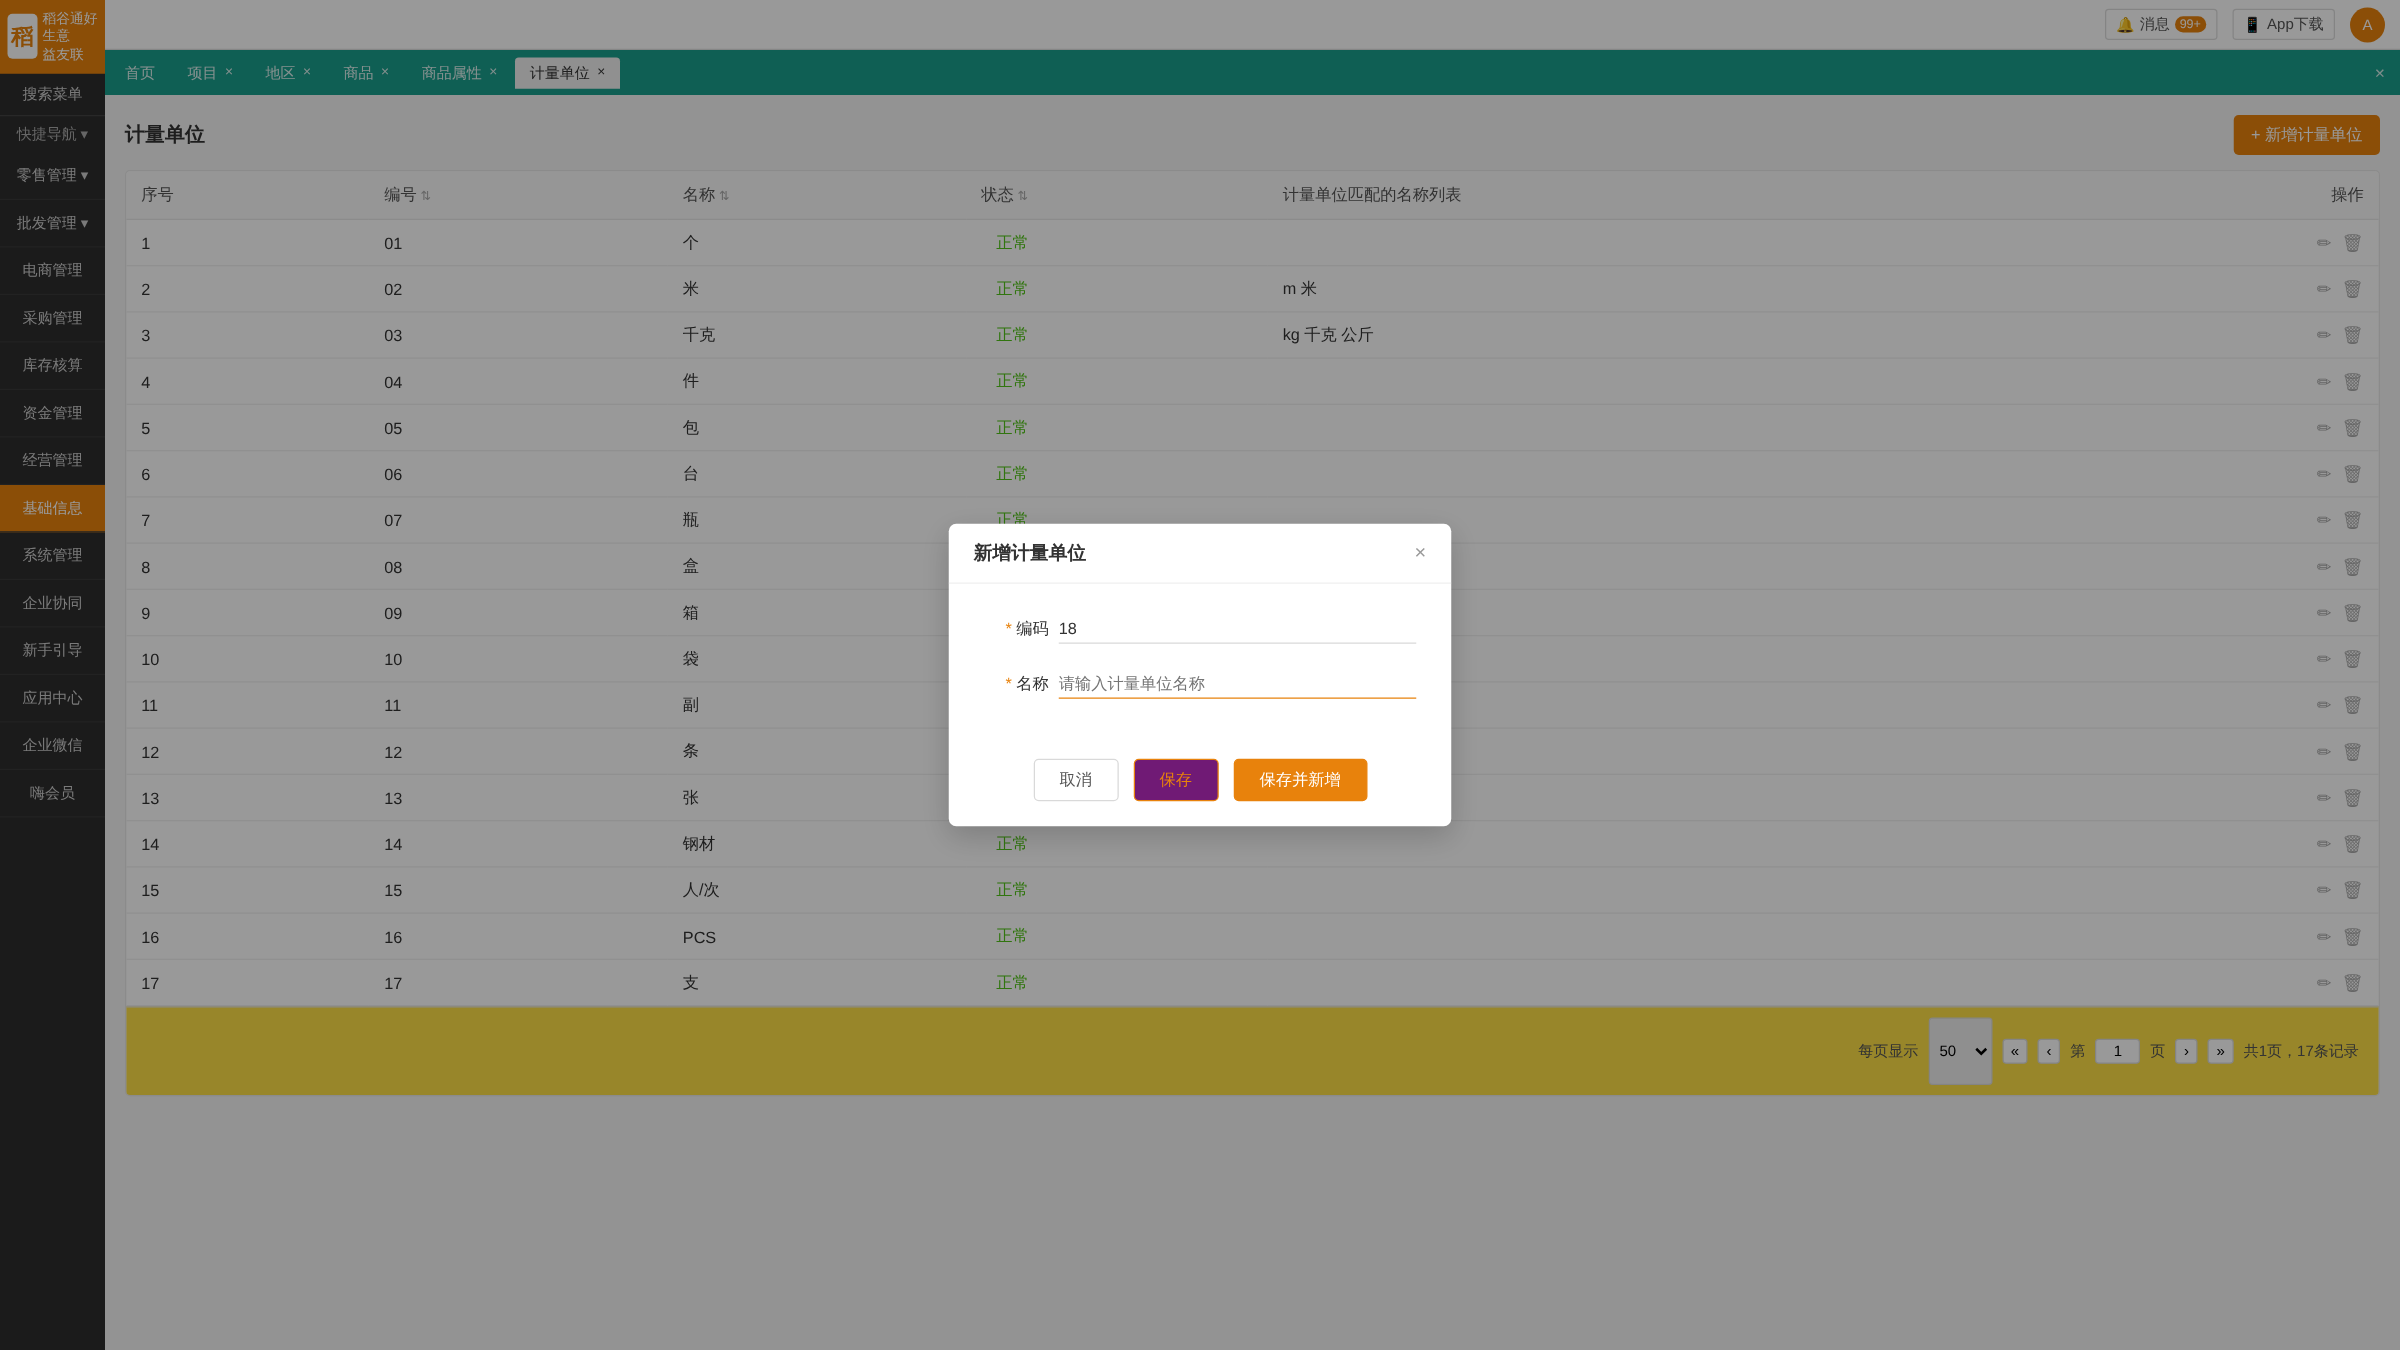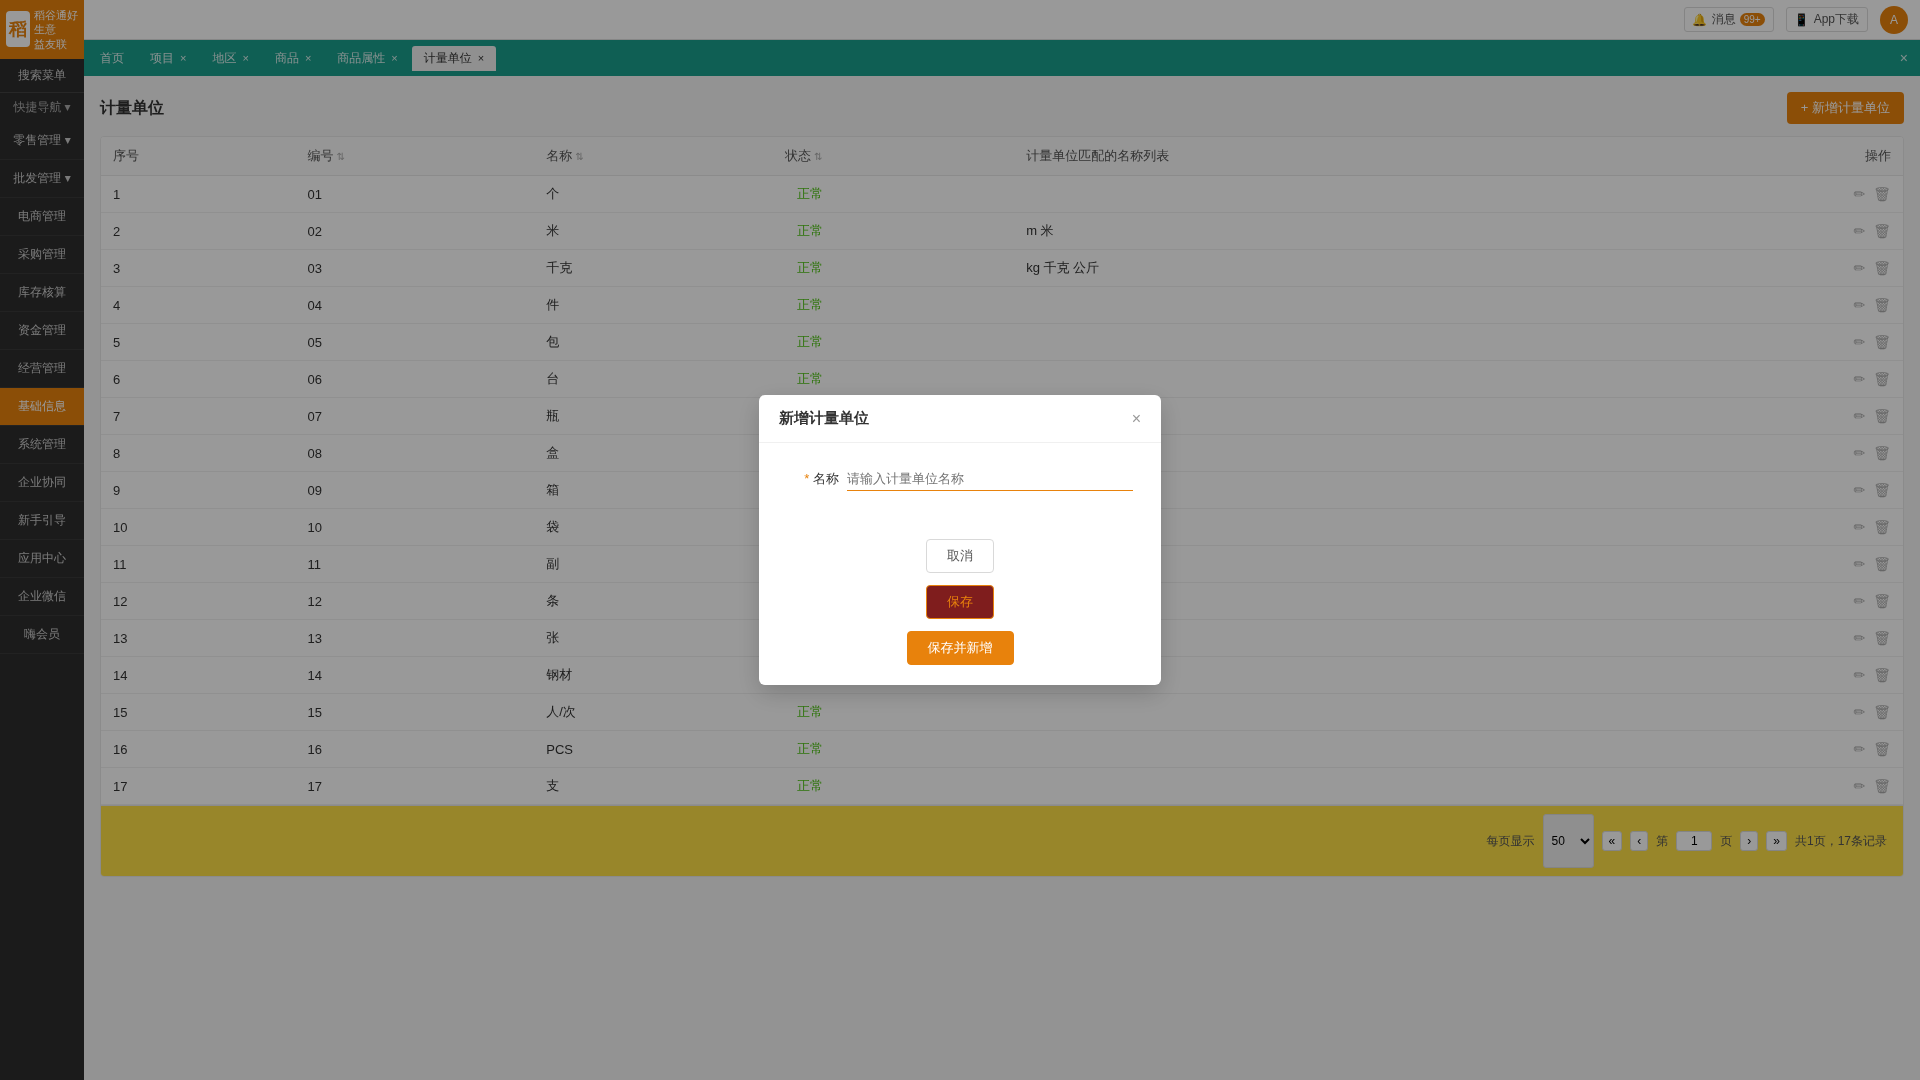--- a/index.html
+++ b/index.html
@@ -230,32 +230,31 @@
     }
     .form-label.required::before {
       content: "* "; color: #e8820c;
     }
     .form-input {
       flex: 1; border: none; border-bottom: 1px solid #d9d9d9;
       padding: 4px 0; font-size: 13px; outline: none; color: #333;
     }
     .form-input.active-border { border-bottom-color: #e8820c; }
     .modal-footer {
-      display: flex; align-items: center; justify-content: space-between;
+      display: flex; align-items: center; justify-content: center;
       padding: 12px 20px 20px;
       gap: 12px;
-      flex-direction: column;
     }
     .btn-cancel {
       padding: 7px 20px; border: 1px solid #d9d9d9; border-radius: 4px;
       background: #fff; color: #555; font-size: 13px; cursor: pointer;
     }
     .btn-save {
       padding: 7px 20px; border: 1px solid #e8820c; border-radius: 4px;
-      background: #7f1d1d; color: #e8820c; font-size: 13px; cursor: pointer;
+      background: #701a75; color: #e8820c; font-size: 13px; cursor: pointer;
     }
     .btn-save-new {
       padding: 7px 20px; border: 1px solid #e8820c; border-radius: 4px;
       background: #e8820c; color: #fff; font-size: 13px; cursor: pointer;
     }
   </style>
 </head>
 <body>
 
 <div class="sidebar">
@@ -631,20 +630,24 @@
 </div>
 
 <div class="overlay">
   <div class="modal">
     <div class="modal-header">
       <span class="modal-title">新增计量单位</span>
       <span class="modal-close">×</span>
     </div>
     <div class="modal-body">
       <div class="form-row">
+        <label class="form-label required">编码</label>
+        <input class="form-input" type="text" value="18" style="">
+      </div>
+      <div class="form-row">
         <label class="form-label required">名称</label>
         <input class="form-input active-border" type="text" placeholder="请输入计量单位名称" style="">
       </div>
     </div>
     <div class="modal-footer">
       <button class="btn-cancel">取消</button>
       <button class="btn-save">保存</button>
       <button class="btn-save-new">保存并新增</button>
     </div>
   </div>

